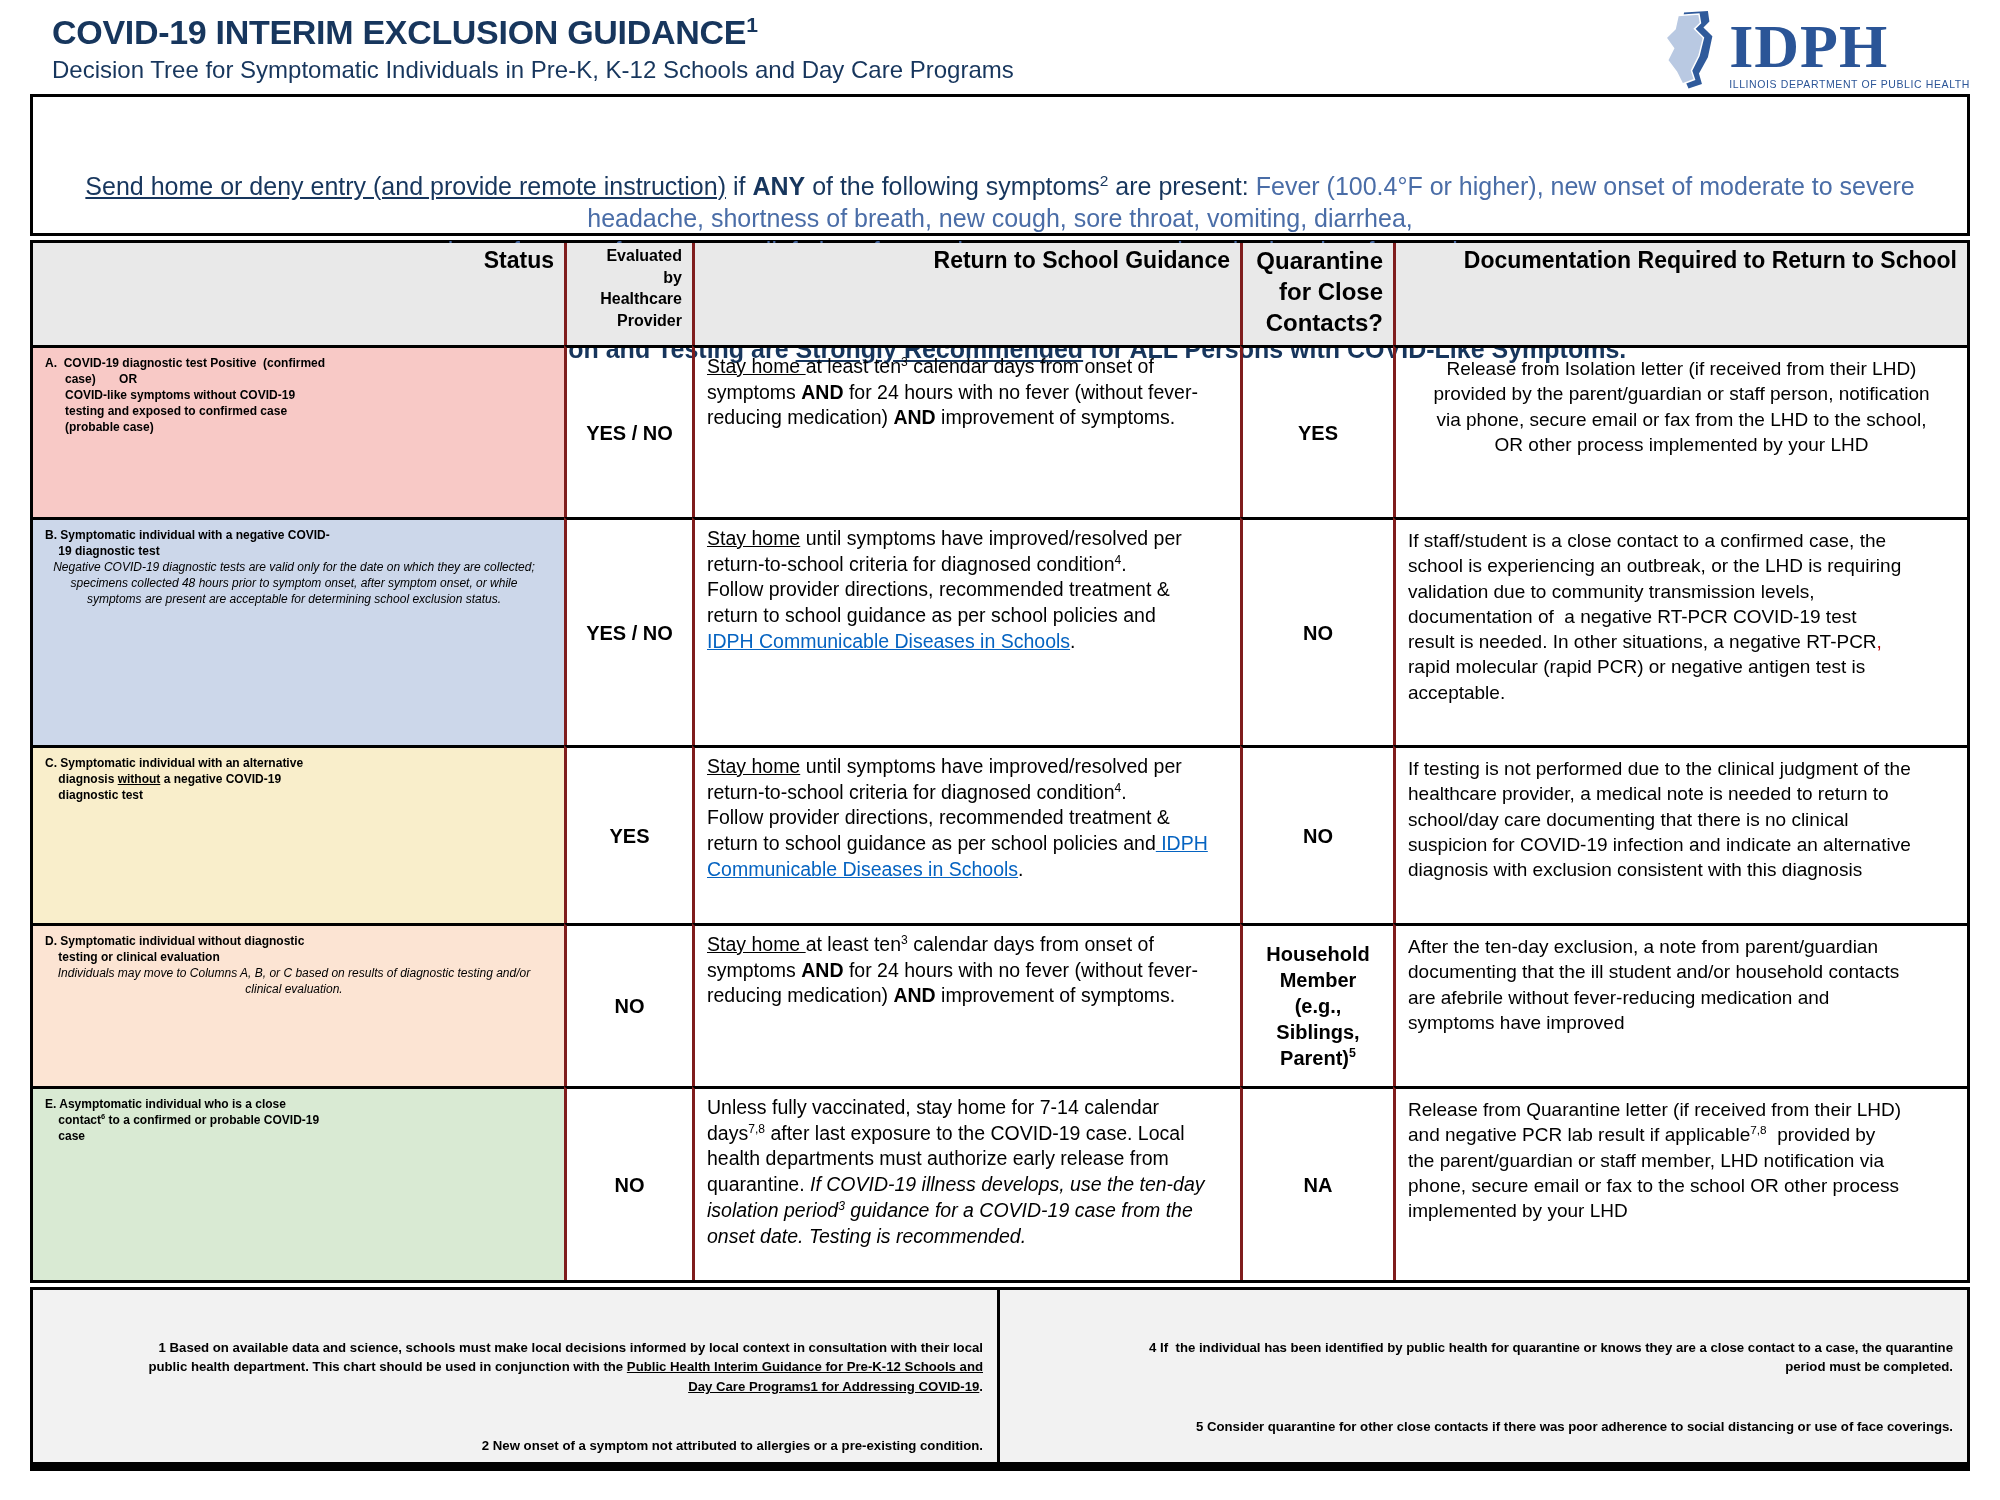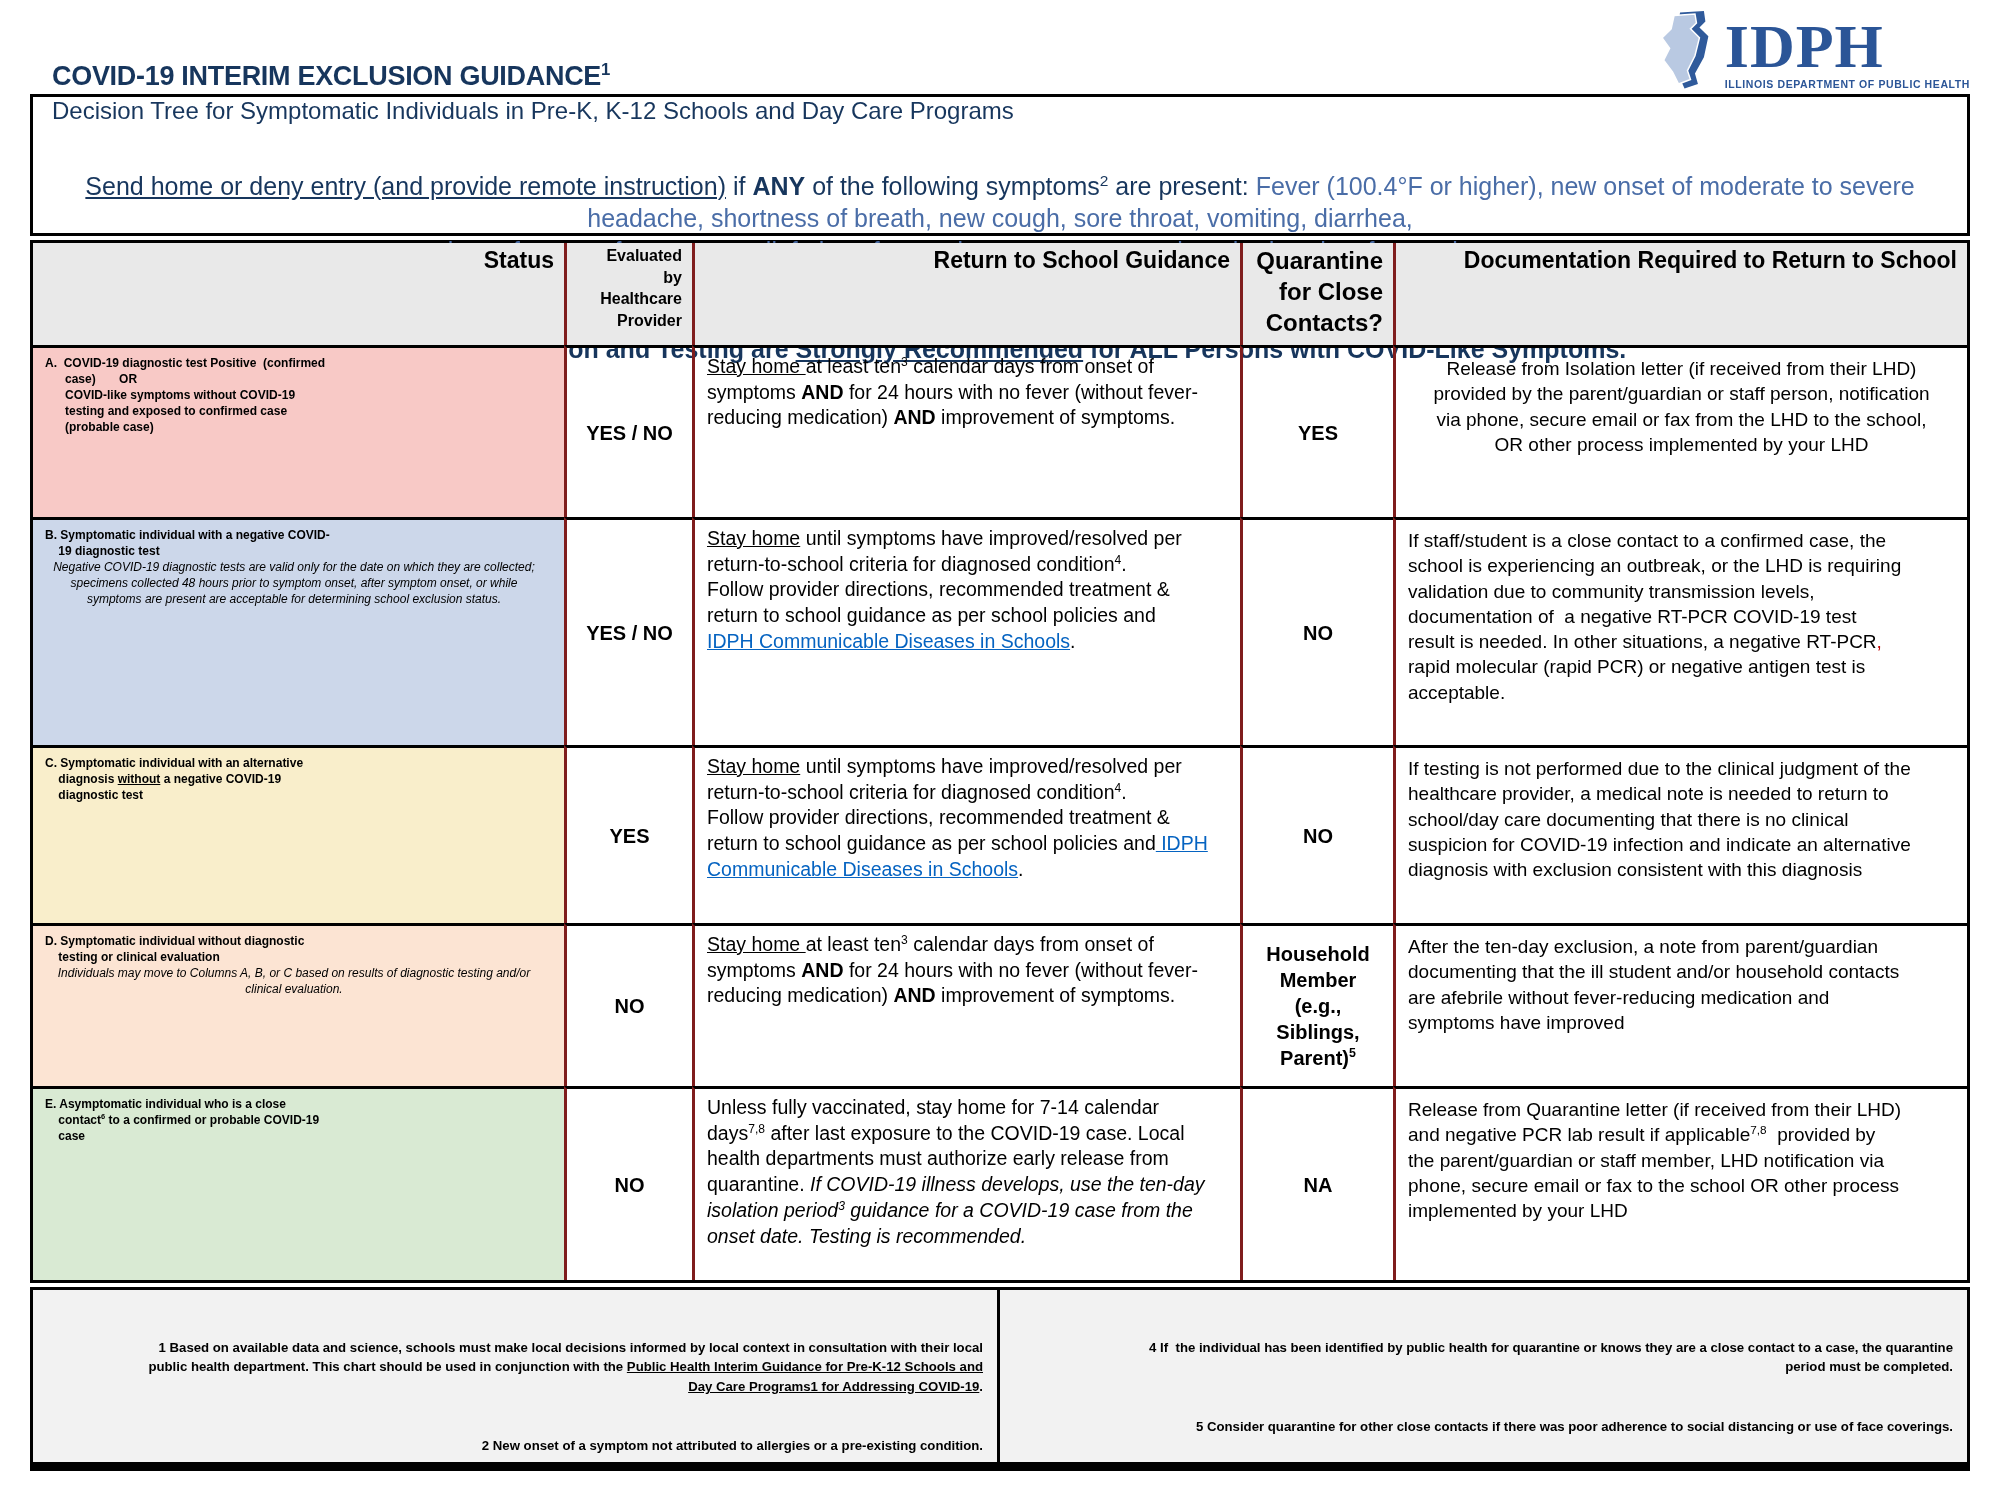--- a/index.html
+++ b/index.html
@@ -4,26 +4,26 @@
 <style>
   html,body{margin:0;padding:0;}
   body{
     width:2000px;height:1500px;background:#fff;overflow:hidden;
     font-family:"Liberation Sans", sans-serif;color:#000;
   }
   .page{position:relative;width:2000px;height:1500px;}
 
   
   .hdr{position:relative;height:92px;padding:14px 0 0 52px;box-sizing:border-box;}
-  .title{font-size:27px;font-weight:700;color:#17365d;letter-spacing:-0.3px;line-height:1.1;margin-top:48px;}
+  .title{font-size:34px;font-weight:700;color:#17365d;letter-spacing:-0.3px;line-height:1.1;}
   .subtitle{font-size:24px;color:#17365d;margin-top:5px;}
   .logo{position:absolute;top:8px;right:30px;display:flex;align-items:flex-end;}
   .logo svg{margin-right:6px;}
   .logo-acronym{font-family:"Liberation Serif", serif;font-weight:700;font-size:62px;color:#2b5597;line-height:0.9;letter-spacing:1px;}
-  .logo-org{font-size:10.5px;font-weight:700;color:#2b5597;letter-spacing:0.6px;margin-top:3px;}
+  .logo-org{font-size:10.5px;font-weight:400;color:#2b5597;letter-spacing:0.6px;margin-top:3px;}
 
   
   .banner{
     margin:2px 30px 0;border:3px solid #000;box-sizing:border-box;height:142px;
     text-align:center;padding:7px 10px;font-size:25px;color:#17365d;line-height:1.31;
     white-space:pre-wrap;
   }
   .banner-bold{font-weight:700;}
   .sym{color:#4a6da7;}
 

